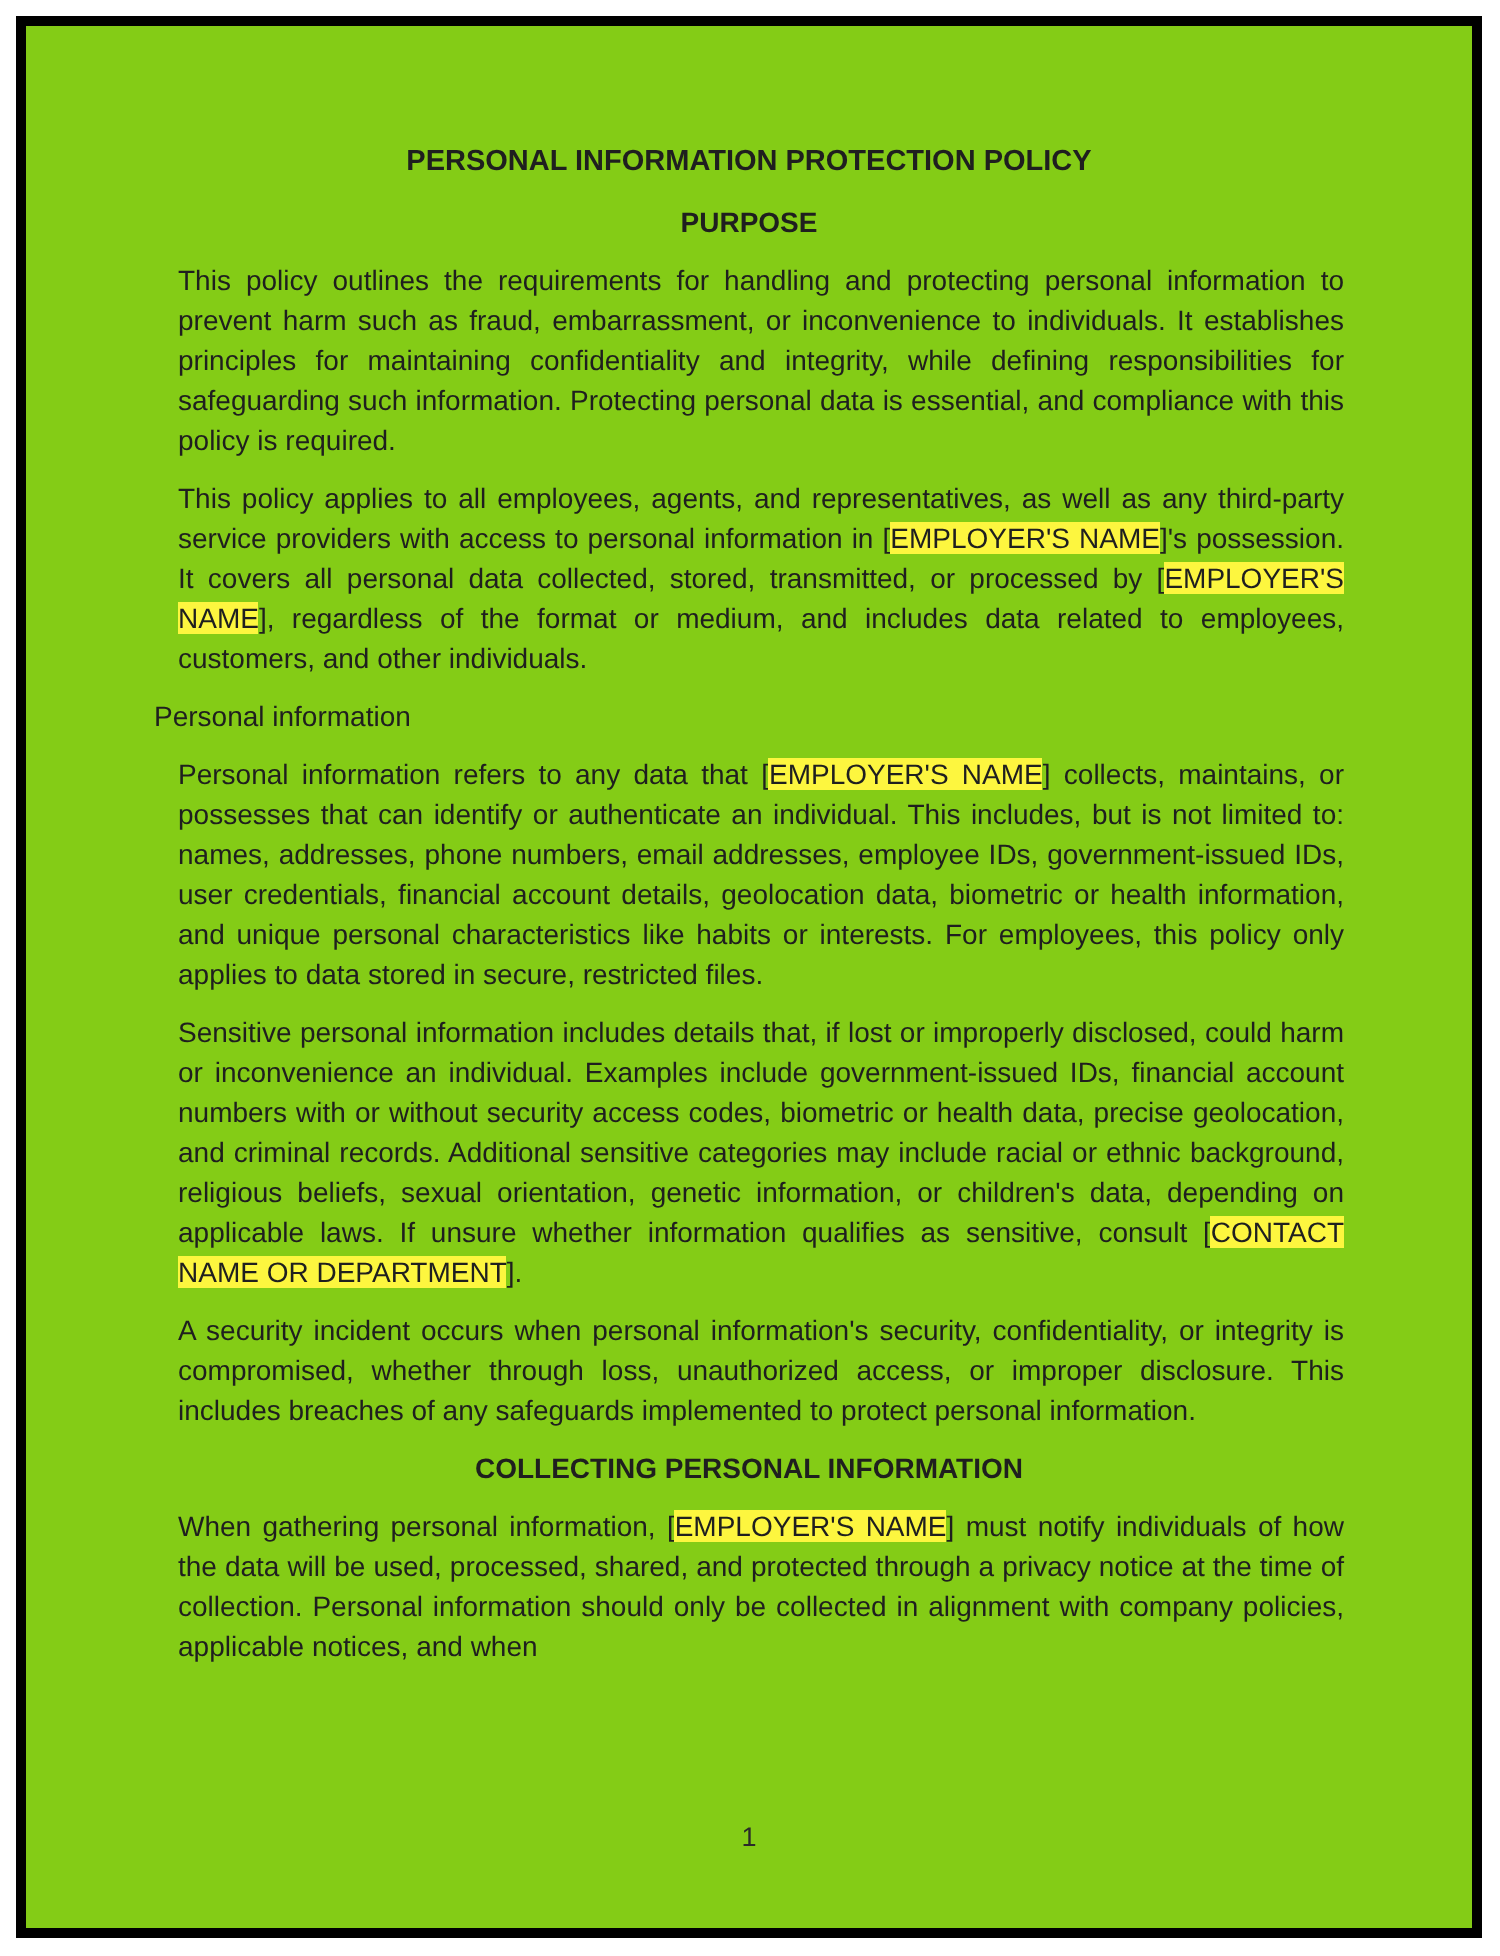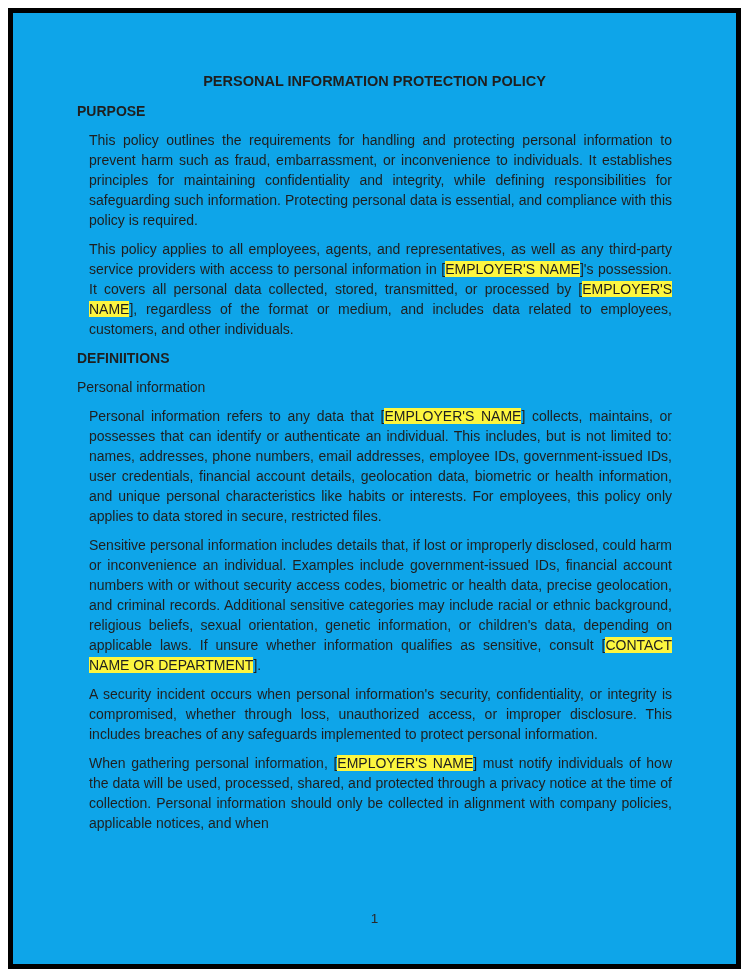--- a/index.html
+++ b/index.html
@@ -15,37 +15,38 @@
     font-family: "Liberation Sans", sans-serif;
     color: #1f1f1f;
   }
   .page-frame {
     position: absolute;
     top: 8px;
     left: 8px;
     right: 9px;
     bottom: 9px;
     border: 5px solid #000000;
-    background: #0ea5e9;
+    background: #84cc16;
     box-sizing: border-box;
   }
   .doc-content {
     padding: 58px 64px 0 64px;
     font-size: 14px;
     line-height: 20px;
   }
   .doc-title {
     text-align: center;
     font-weight: bold;
     font-size: 14.5px;
     margin: 0 0 10px 0;
   }
   .doc-heading {
     font-weight: bold;
     margin: 0 0 9px 0;
+    text-align: center;
   }
   .doc-subheading {
     text-underline-offset: 2px;
     margin: 0 0 9px 0;
   }
   .doc-paragraph {
     margin: 0 0 9px 12px;
     text-align: justify;
   }
   .hl {
@@ -63,21 +64,21 @@
 </style>
 </head>
 <body>
 
 <div class="page-frame">
   <div class="doc-content">
       <div class="doc-title">PERSONAL INFORMATION PROTECTION POLICY</div>
       <div class="doc-heading">PURPOSE</div>
       <p class="doc-paragraph"><span>This policy outlines the requirements for handling and protecting personal information to prevent harm such as fraud, embarrassment, or inconvenience to individuals. It establishes principles for maintaining confidentiality and integrity, while defining responsibilities for safeguarding such information. Protecting personal data is essential, and compliance with this policy is required.</span></p>
       <p class="doc-paragraph"><span>This policy applies to all employees, agents, and representatives, as well as any third-party service providers with access to personal information in [</span><span class="hl">EMPLOYER'S NAME</span><span>]'s possession. It covers all personal data collected, stored, transmitted, or processed by [</span><span class="hl">EMPLOYER'S NAME</span><span>], regardless of the format or medium, and includes data related to employees, customers, and other individuals.</span></p>
-      <div class="doc-heading">DEFINIITIONS</div>
       <div class="doc-subheading">Personal information</div>
       <p class="doc-paragraph"><span>Personal information refers to any data that [</span><span class="hl">EMPLOYER'S NAME</span><span>] collects, maintains, or possesses that can identify or authenticate an individual. This includes, but is not limited to: names, addresses, phone numbers, email addresses, employee IDs, government-issued IDs, user credentials, financial account details, geolocation data, biometric or health information, and unique personal characteristics like habits or interests. For employees, this policy only applies to data stored in secure, restricted files.</span></p>
       <p class="doc-paragraph"><span>Sensitive personal information includes details that, if lost or improperly disclosed, could harm or inconvenience an individual. Examples include government-issued IDs, financial account numbers with or without security access codes, biometric or health data, precise geolocation, and criminal records. Additional sensitive categories may include racial or ethnic background, religious beliefs, sexual orientation, genetic information, or children's data, depending on applicable laws. If unsure whether information qualifies as sensitive, consult [</span><span class="hl">CONTACT NAME OR DEPARTMENT</span><span>].</span></p>
       <p class="doc-paragraph"><span>A security incident occurs when personal information's security, confidentiality, or integrity is compromised, whether through loss, unauthorized access, or improper disclosure. This includes breaches of any safeguards implemented to protect personal information.</span></p>
+      <div class="doc-heading">COLLECTING PERSONAL INFORMATION</div>
       <p class="doc-paragraph"><span>When gathering personal information, [</span><span class="hl">EMPLOYER'S NAME</span><span>] must notify individuals of how the data will be used, processed, shared, and protected through a privacy notice at the time of collection. Personal information should only be collected in alignment with company policies, applicable notices, and when</span></p>
     </div>
   <div class="page-footer">1</div>
 </div>
 
 </body></html>

